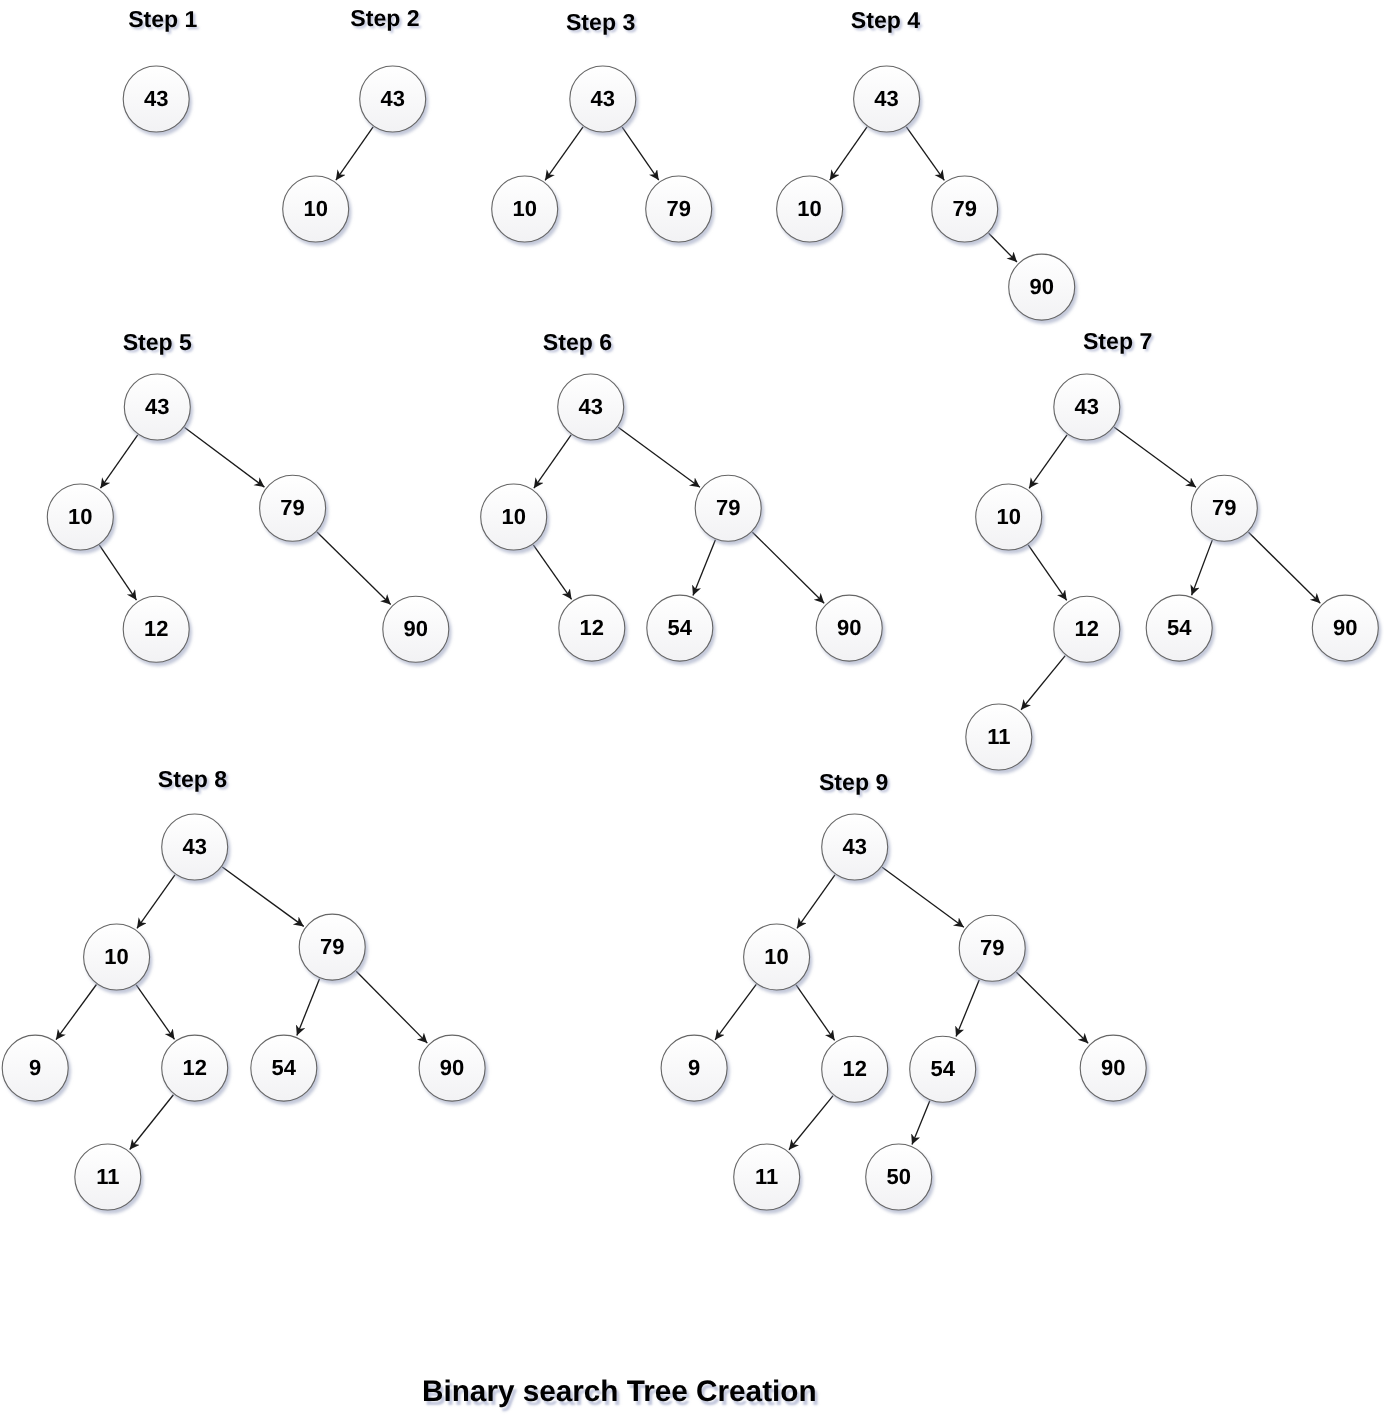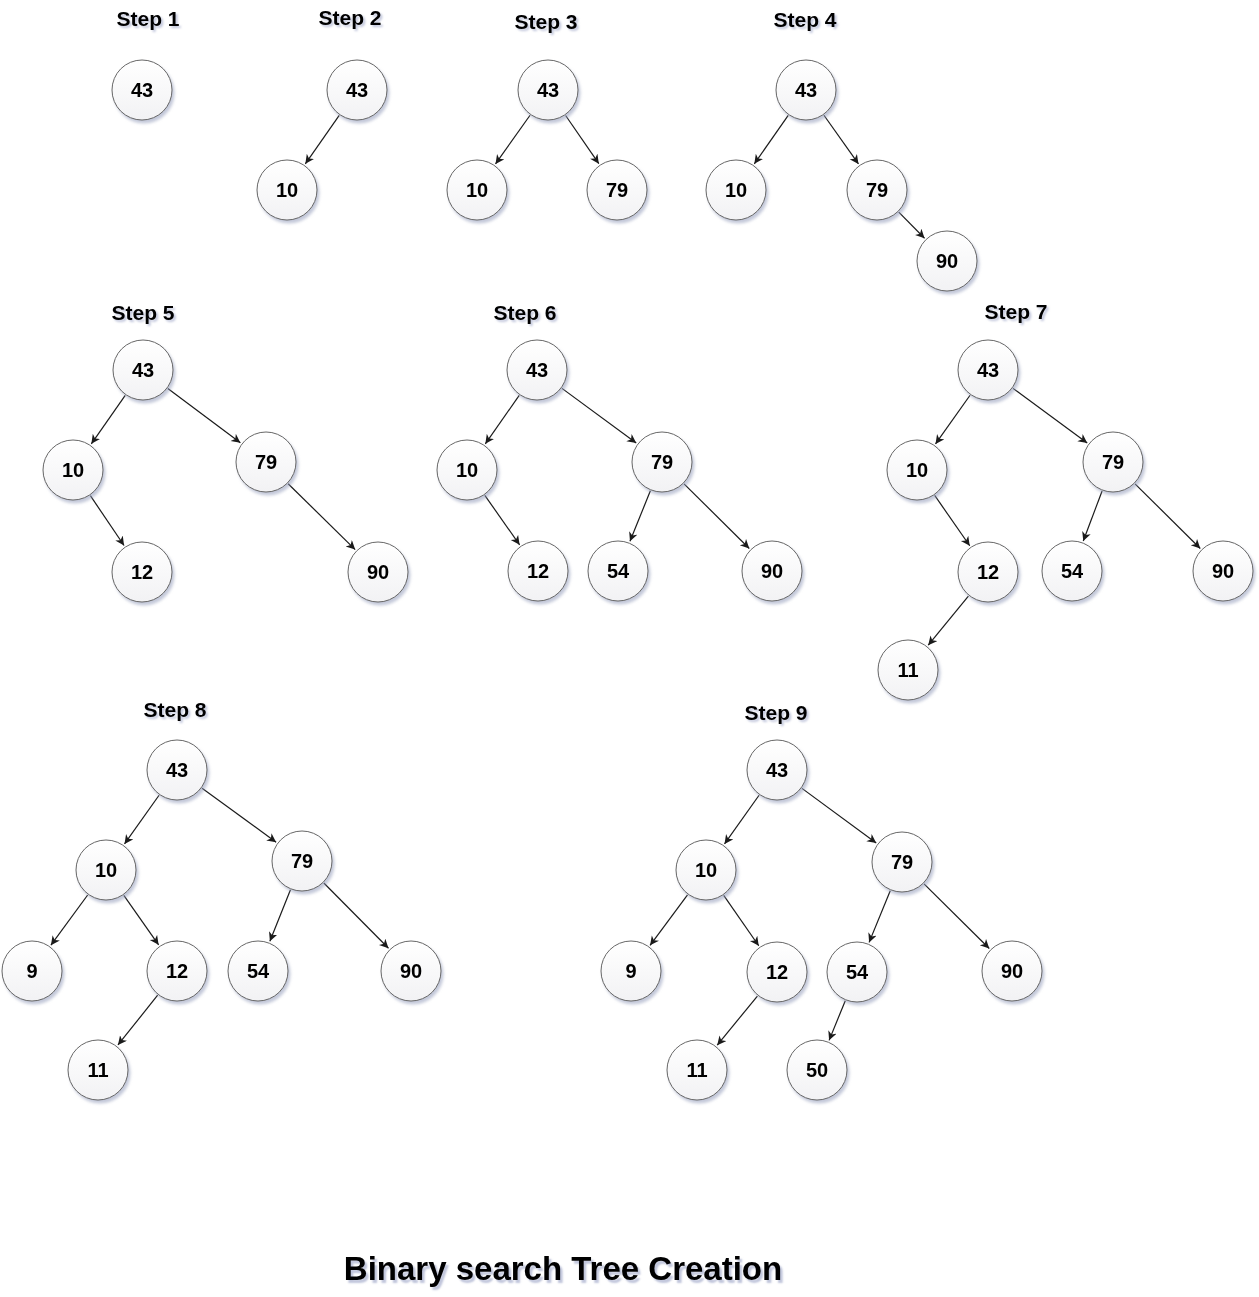--- a/index.html
+++ b/index.html
@@ -41,21 +41,21 @@
   .edge-line {
     stroke-width: 1.2;
     fill: none;
   }
   .diagram-title {
     position: absolute;
     left: 563px;
     top: 1250px;
     transform: translateX(-50%);
     white-space: nowrap;
-    font-size: 33px;
+    font-size: 27px;
     font-weight: bold;
     color: #000000;
     text-shadow: 2.5px 3px 2px rgba(150,158,195,0.6);
   }
 </style>
 </head>
 <body>
 
 <div class="canvas">
   <svg class="diagram" width="1259" height="1297" viewBox="0 0 1259 1297" xmlns="http://www.w3.org/2000/svg">

